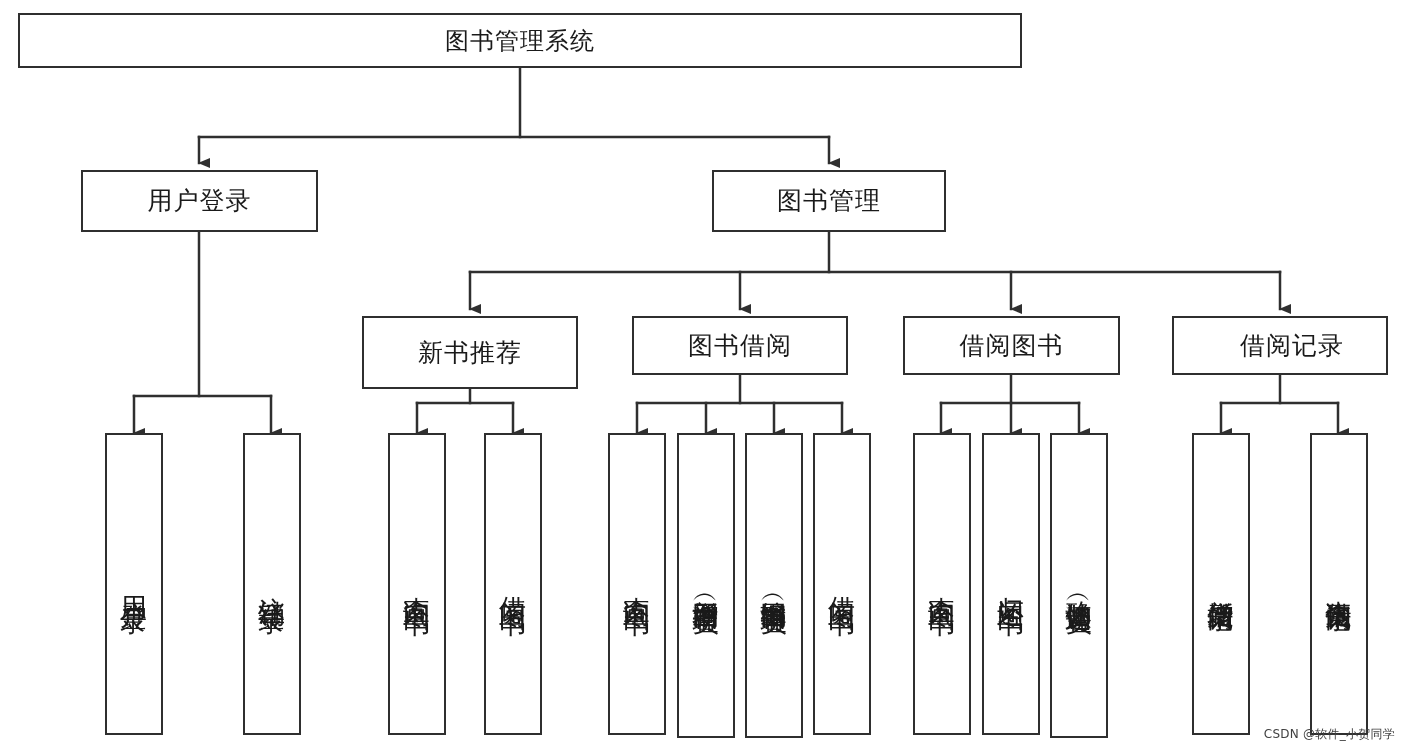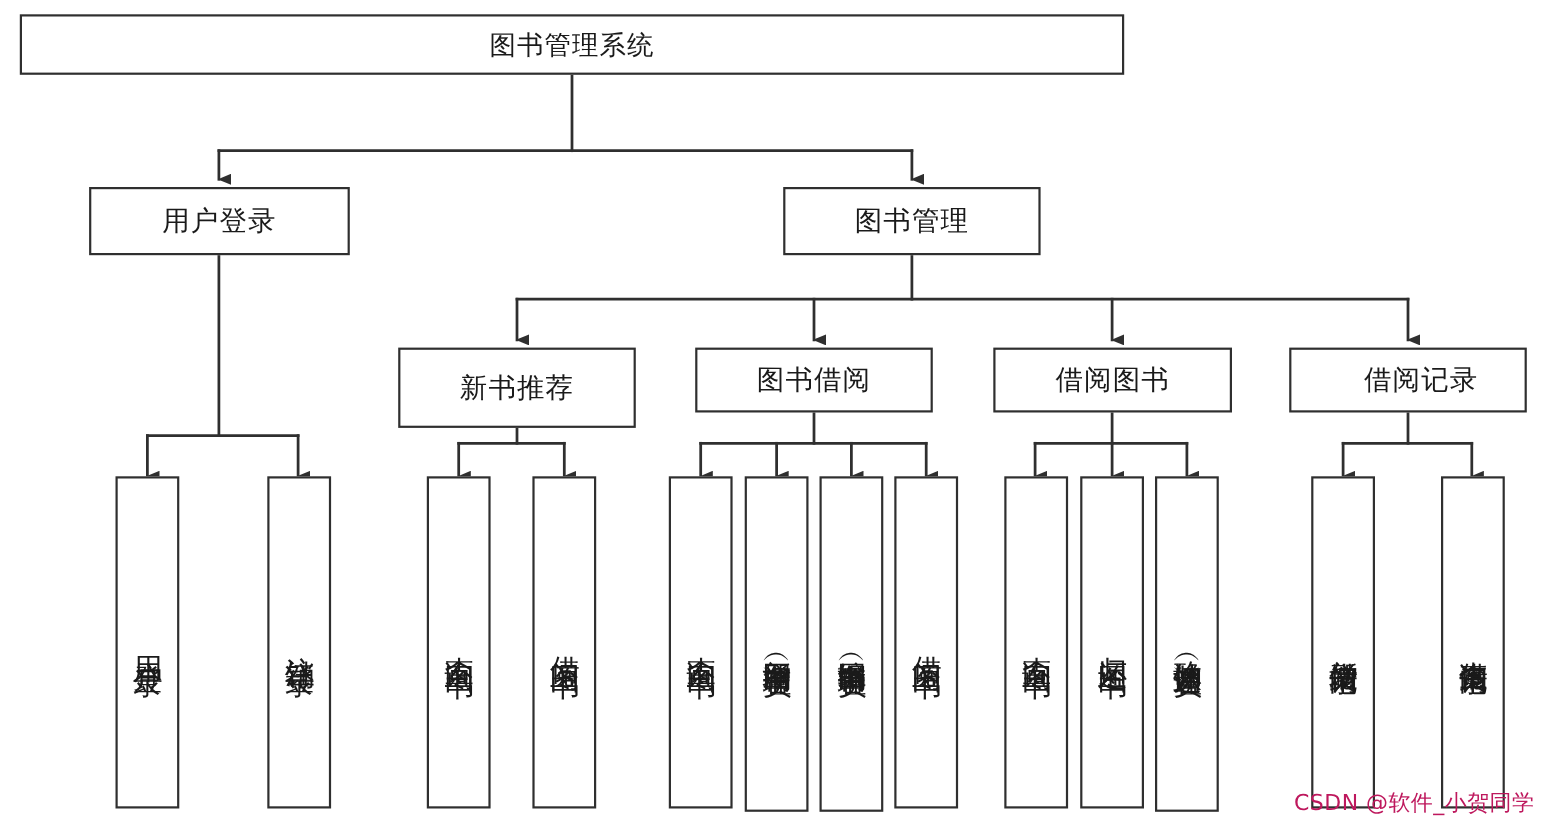--- a/index.html
+++ b/index.html
@@ -64,22 +64,22 @@
     white-space: nowrap;
   }
   .node.vert.tight .node-label {
     font-size: 26px;
     letter-spacing: 0.05em;
   }
   #watermark {
     position: absolute;
     right: 10px;
     bottom: 4px;
-    font-size: 20px;
-    color: #be185d;
+    font-size: 12px;
+    color: #404040;
     letter-spacing: 0.02em;
     white-space: nowrap;
     user-select: none;
   }
 </style>
 </head>
 <body>
 
 <div id="canvas">
 

